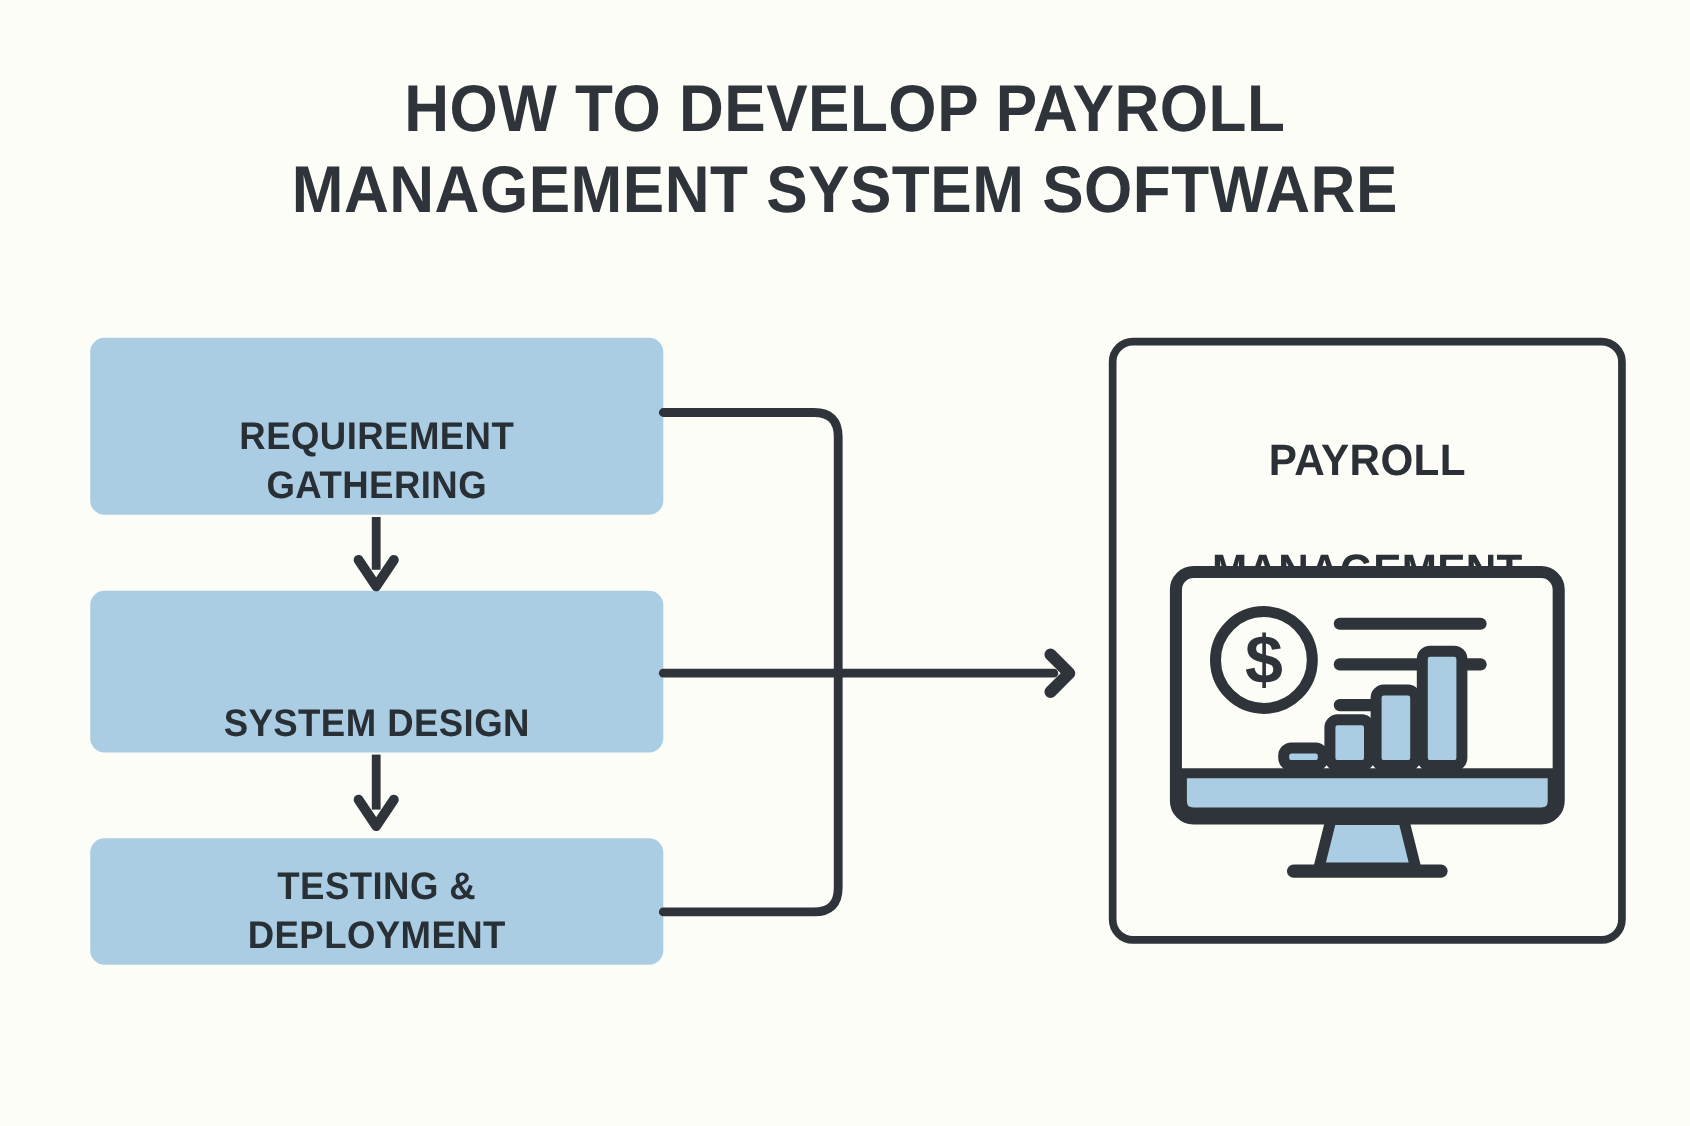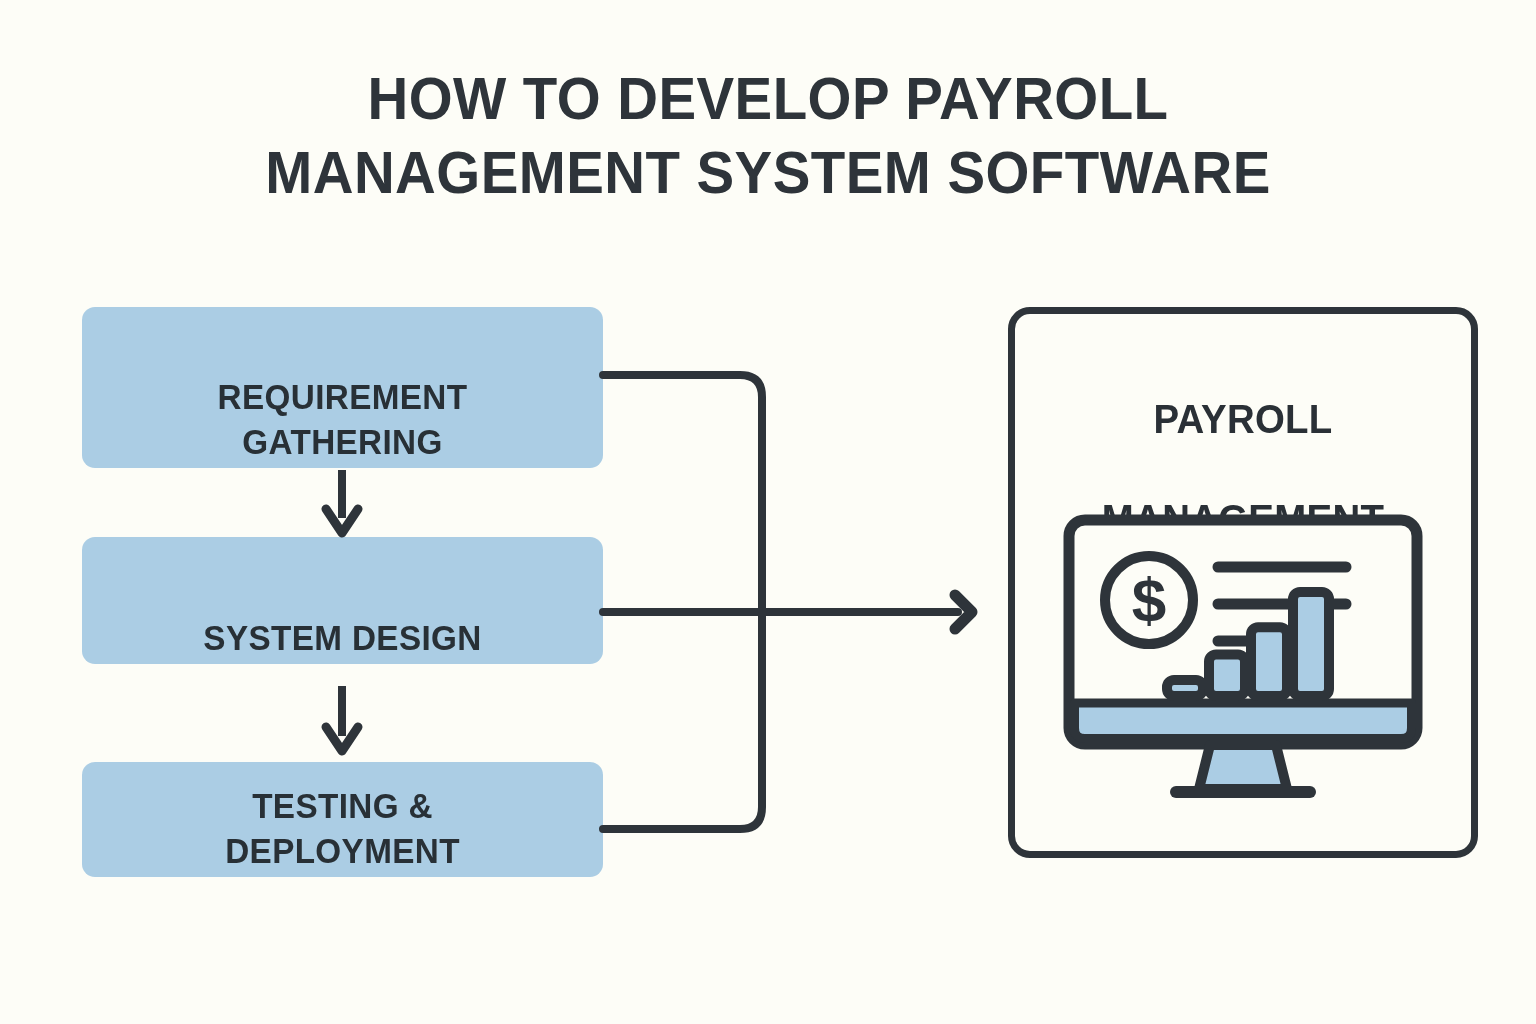--- a/index.html
+++ b/index.html
@@ -59,21 +59,21 @@
     width: 521px;
     background: #ABCDE4;
     border-radius: 13px;
     display: flex;
     align-items: flex-end;
     justify-content: center;
     box-sizing: border-box;
     padding: 4px 14px;
   }
   .step-box.b1 { top: 0px;   height: 161px; }
-  .step-box.b2 { top: 230px; height: 127px; }
+  .step-box.b2 { top: 230px; height: 147px; }
   .step-box.b3 { top: 455px; height: 115px; }
 
   .step-label {
     font-family: "Liberation Sans", "DejaVu Sans", sans-serif;
     font-weight: 700;
     font-size: 35px;
     line-height: 45px;
     letter-spacing: 0.4px;
     color: #283036;
     text-align: center;

